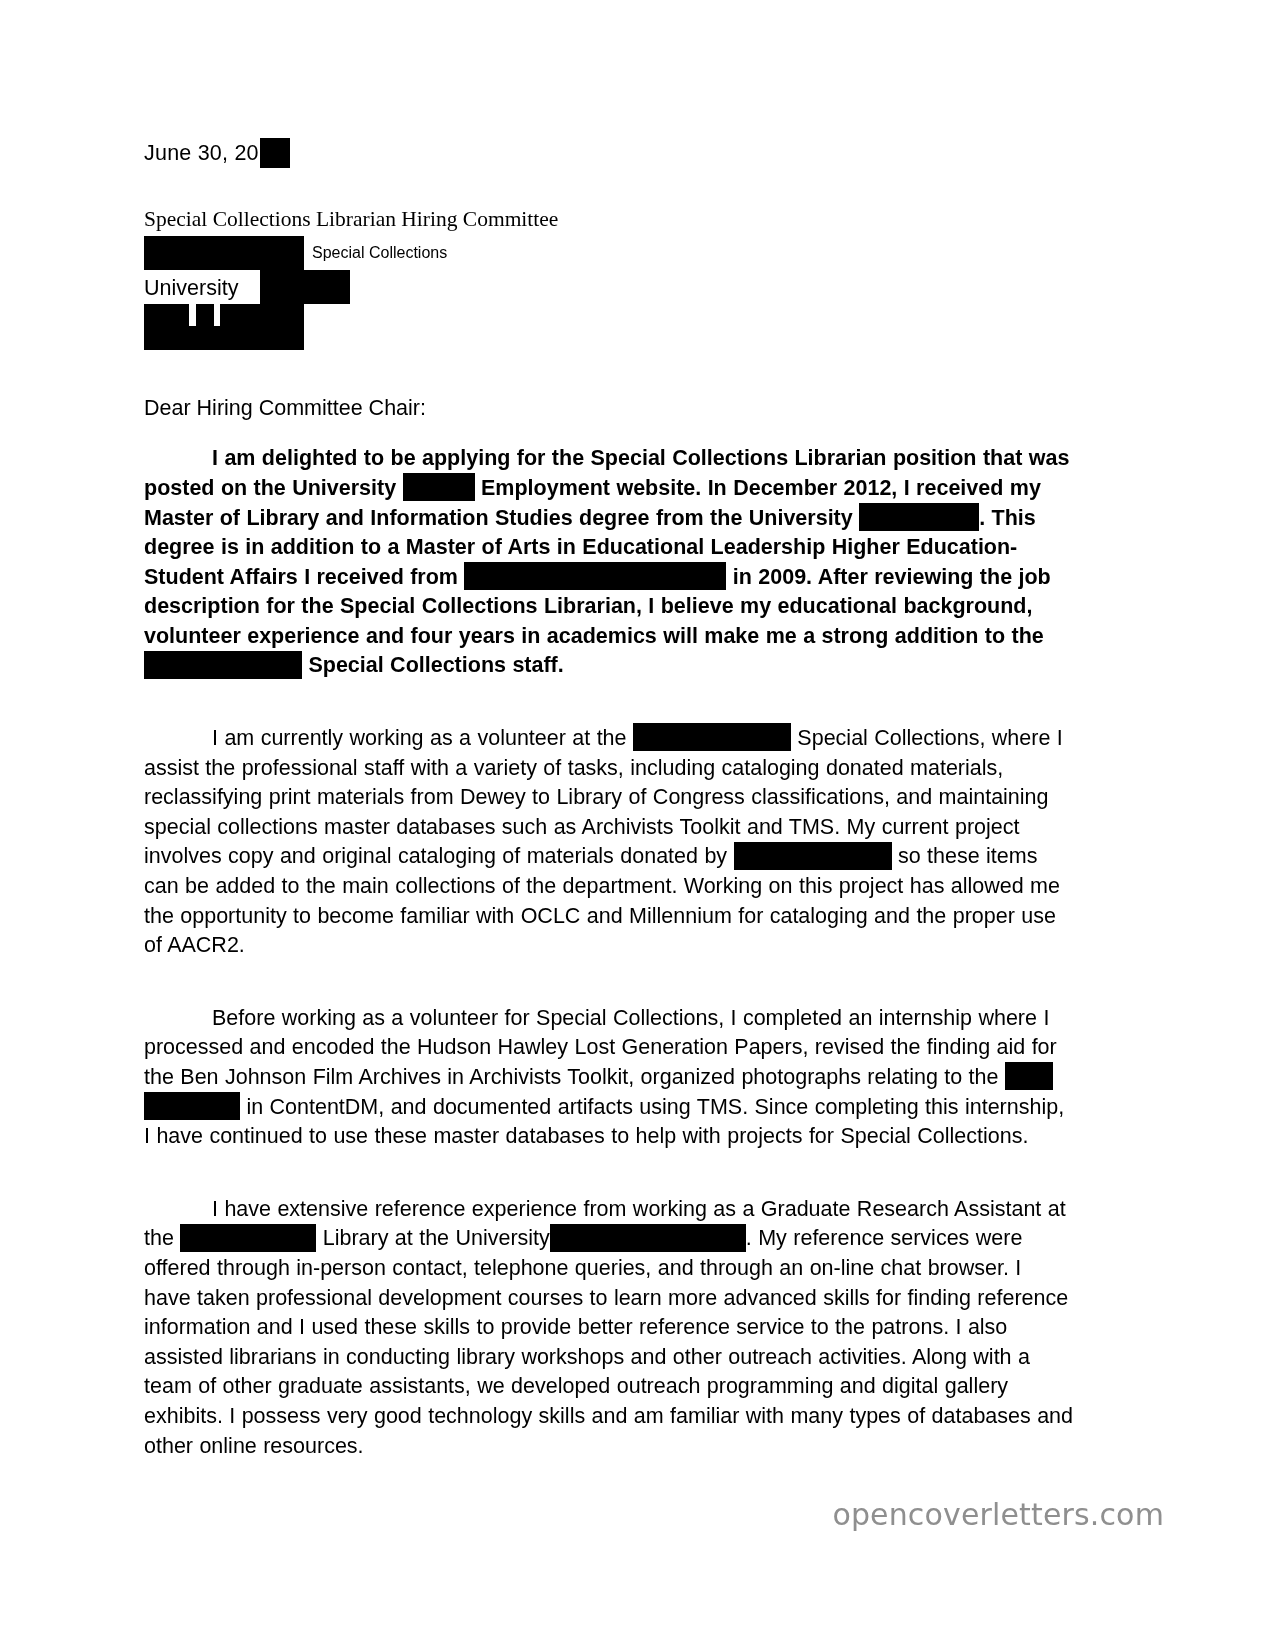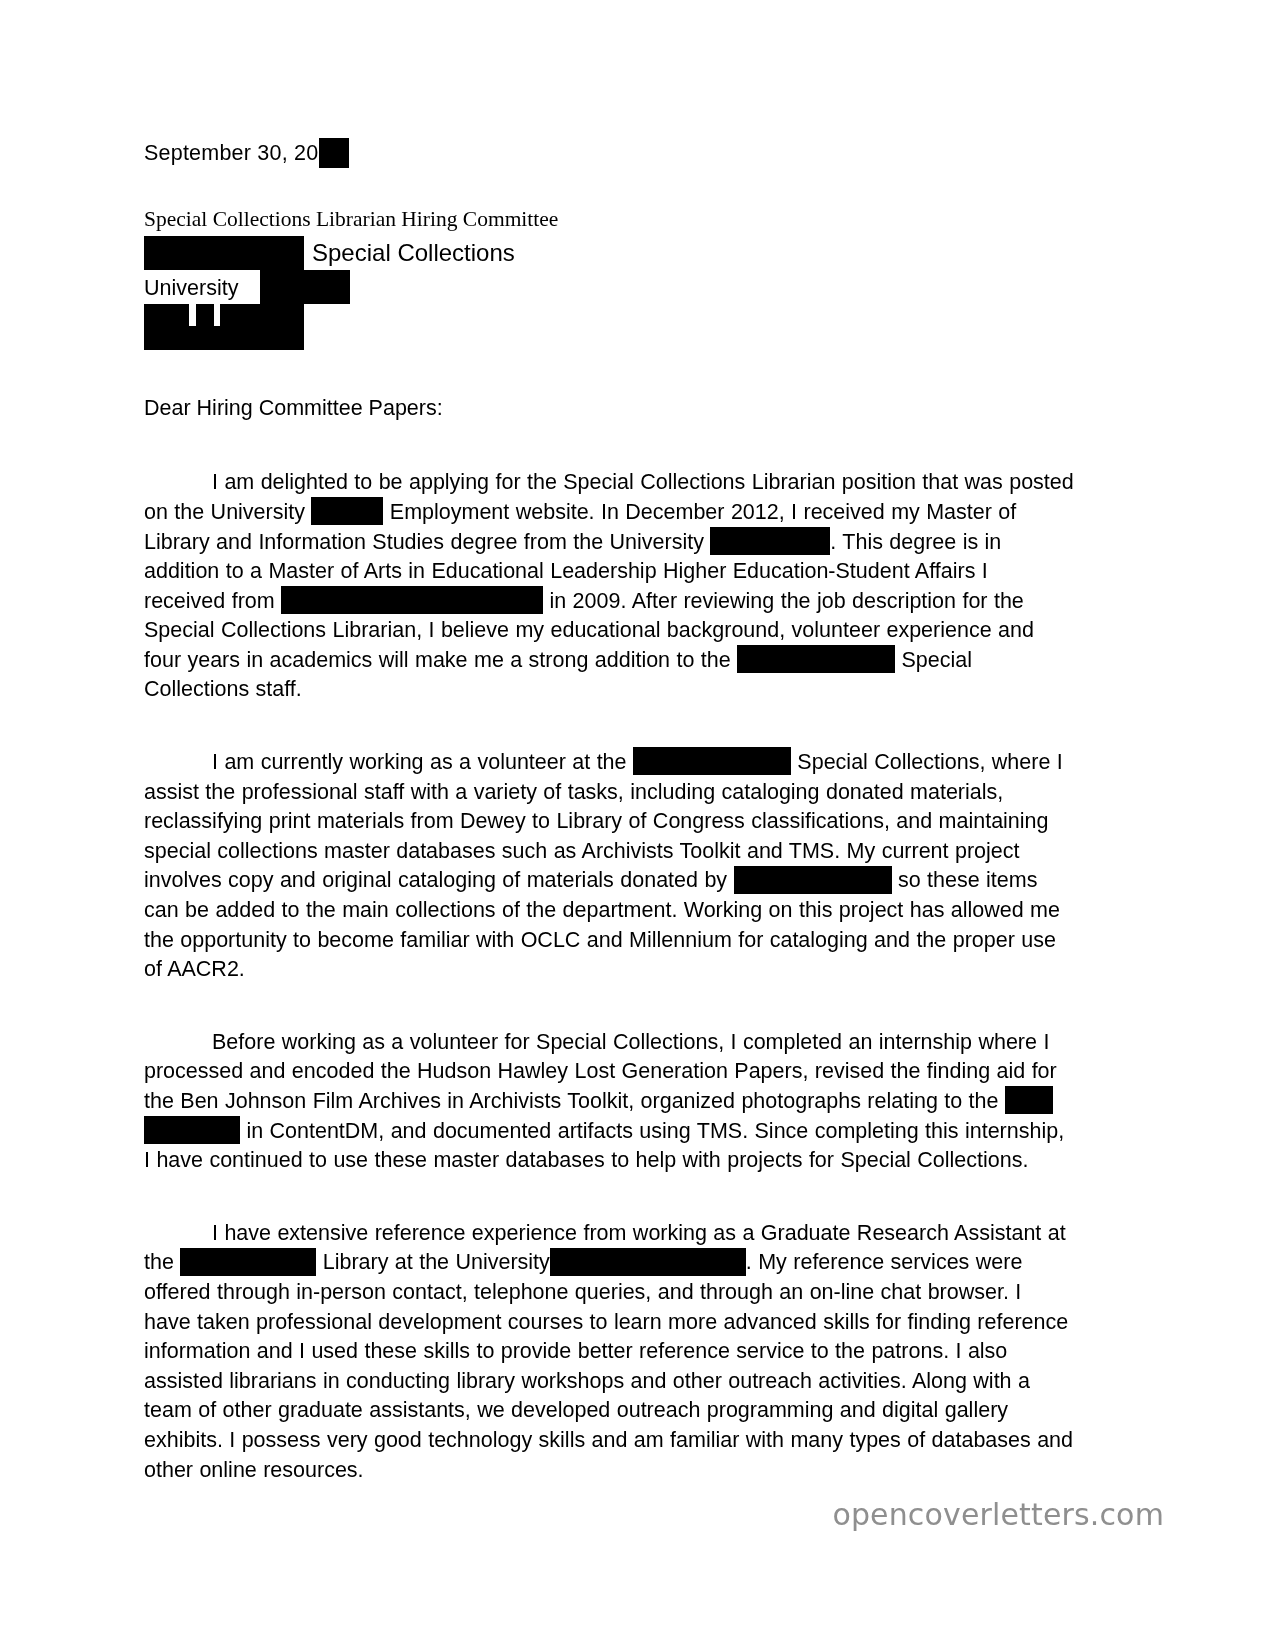--- a/index.html
+++ b/index.html
@@ -65,21 +65,21 @@
     line-height: 30px;
   }
 
   p.body-par {
     font-size: 21.5px;
     line-height: 29.6px;
     margin: 0;
     text-align: left;
     word-spacing: 0.02em;
   }
-  p.body-par.first { margin-top: 45px; }
+  p.body-par.first { margin-top: 21px; font-weight: bold; }
   p.body-par + p.body-par { margin-top: 43px; }
   .indent { display: inline-block; width: 68px; }
 
   
   .redact {
     display: inline-block;
     background: #000000;
     vertical-align: middle;
     position: relative;
     top: -2px;
@@ -105,21 +105,21 @@
   .addr-shape .lbl {
     position: absolute;
     font-size: 21.5px;
     line-height: 28px;
     background: transparent;
     z-index: 3;
     white-space: nowrap;
   }
   .addr-after {
     position: absolute;
-    font-size: 24px;
+    font-size: 16px;
     line-height: 28px;
     white-space: nowrap;
     z-index: 3;
   }
 
   .watermark {
     position: absolute;
     right: 111px;
     top: 1497px;
     font-size: 30px;
@@ -132,21 +132,21 @@
 </head>
 <body>
 
 <div class="page">
 
   <div class="scan-edge-left"></div>
   <div class="scan-edge-bottom"></div>
 
   <div class="content">
 
-    <div class="date-line"><span>September 30, 20</span><span class="redact rd-date"></span></div>
+    <div class="date-line"><span>June 30, 20</span><span class="redact rd-date"></span></div>
 
     <div class="addr-block">
       <div class="addr-line"><span>Special Collections Librarian Hiring Committee</span></div>
 
       <div class="addr-shape">
 
         <div class="blk" style="left:0px; top:0px; width:160px; height:34px;"></div>
         <div class="addr-after" style="left:168px; top:3px;">Special Collections</div>
 
         <div class="blk" style="left:116px; top:34px; width:44px; height:34px;"></div>
@@ -154,21 +154,21 @@
         <div class="lbl" style="left:0px; top:38px;">University</div>
 
         <div class="blk" style="left:0px; top:68px; width:45px; height:22px;"></div>
         <div class="blk" style="left:52px; top:68px; width:18px; height:22px;"></div>
         <div class="blk" style="left:76px; top:68px; width:84px; height:22px;"></div>
 
         <div class="blk" style="left:0px; top:90px; width:160px; height:24px;"></div>
       </div>
     </div>
 
-    <div class="salutation">Dear Hiring Committee Papers:</div>
+    <div class="salutation">Dear Hiring Committee Chair:</div>
 
     <p class="body-par first"><span class="indent"></span><span>I am delighted to be applying for the Special Collections Librarian position that was posted on the University</span> <span class="redact rd-inline-sm"></span> <span>Employment website. In December 2012, I received my Master of Library and Information Studies degree from the University</span> <span class="redact rd-inline-md"></span><span>. This degree is in addition to a Master of Arts in Educational Leadership Higher Education-Student Affairs I received from</span> <span class="redact rd-inline-xl"></span> <span>in 2009. After reviewing the job description for the Special Collections Librarian, I believe my educational background, volunteer experience and four years in academics will make me a strong addition to the</span> <span class="redact rd-inline-lg"></span> <span>Special Collections staff.</span></p>
 
     <p class="body-par"><span class="indent"></span><span>I am currently working as a volunteer at the</span> <span class="redact rd-inline-lg"></span> <span>Special Collections, where I assist the professional staff with a variety of tasks, including cataloging donated materials, reclassifying print materials from Dewey to Library of Congress classifications, and maintaining special collections master databases such as Archivists Toolkit and TMS. My current project involves copy and original cataloging of materials donated by</span> <span class="redact rd-inline-lg"></span> <span>so these items can be added to the main collections of the department. Working on this project has allowed me the opportunity to become familiar with OCLC and Millennium for cataloging and the proper use of AACR2.</span></p>
 
     <p class="body-par"><span class="indent"></span><span>Before working as a volunteer for Special Collections, I completed an internship where I processed and encoded the Hudson Hawley Lost Generation Papers, revised the finding aid for the Ben Johnson Film Archives in Archivists Toolkit, organized photographs relating to the</span> <span class="redact" style="width:48px; height:28px;"></span><span class="redact" style="width:96px; height:28px;"></span> <span>in ContentDM, and documented artifacts using TMS. Since completing this internship, I have continued to use these master databases to help with projects for Special Collections.</span></p>
 
     <p class="body-par"><span class="indent"></span><span>I have extensive reference experience from working as a Graduate Research Assistant at the</span> <span class="redact" style="width:136px; height:28px;"></span> <span>Library at the University</span><span class="redact" style="width:196px; height:28px;"></span><span>. My reference services were offered through in-person contact, telephone queries, and through an on-line chat browser. I have taken professional development courses to learn more advanced skills for finding reference information and I used these skills to provide better reference service to the patrons. I also assisted librarians in conducting library workshops and other outreach activities. Along with a team of other graduate assistants, we developed outreach programming and digital gallery exhibits. I possess very good technology skills and am familiar with many types of databases and other online resources.</span></p>
 
   </div>

